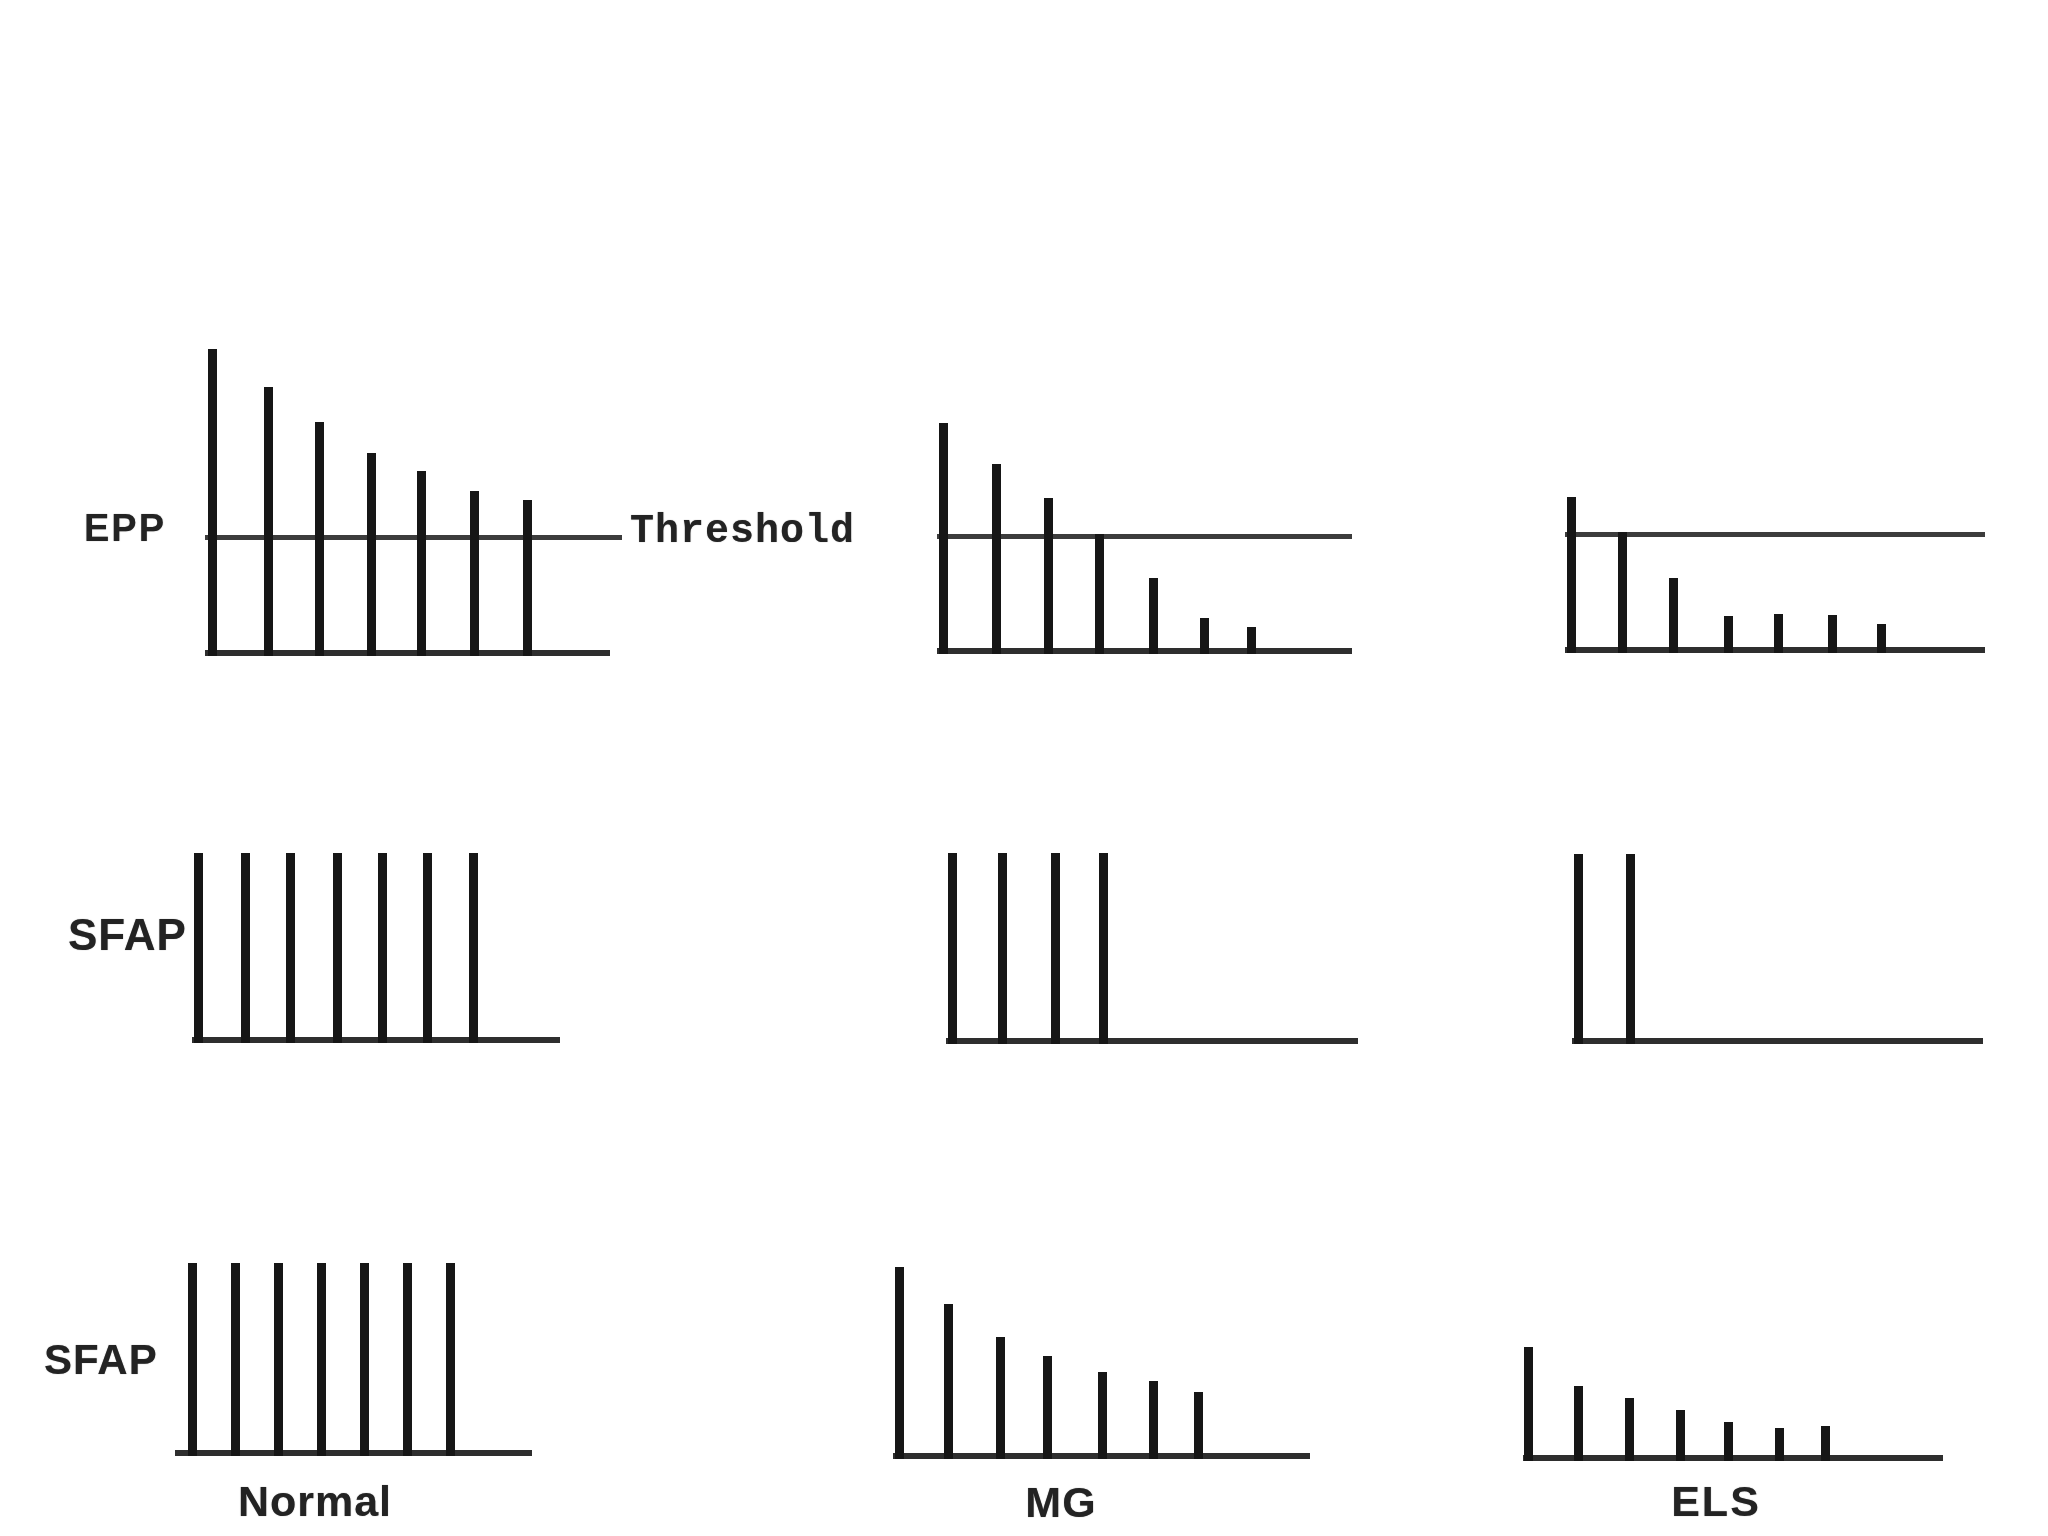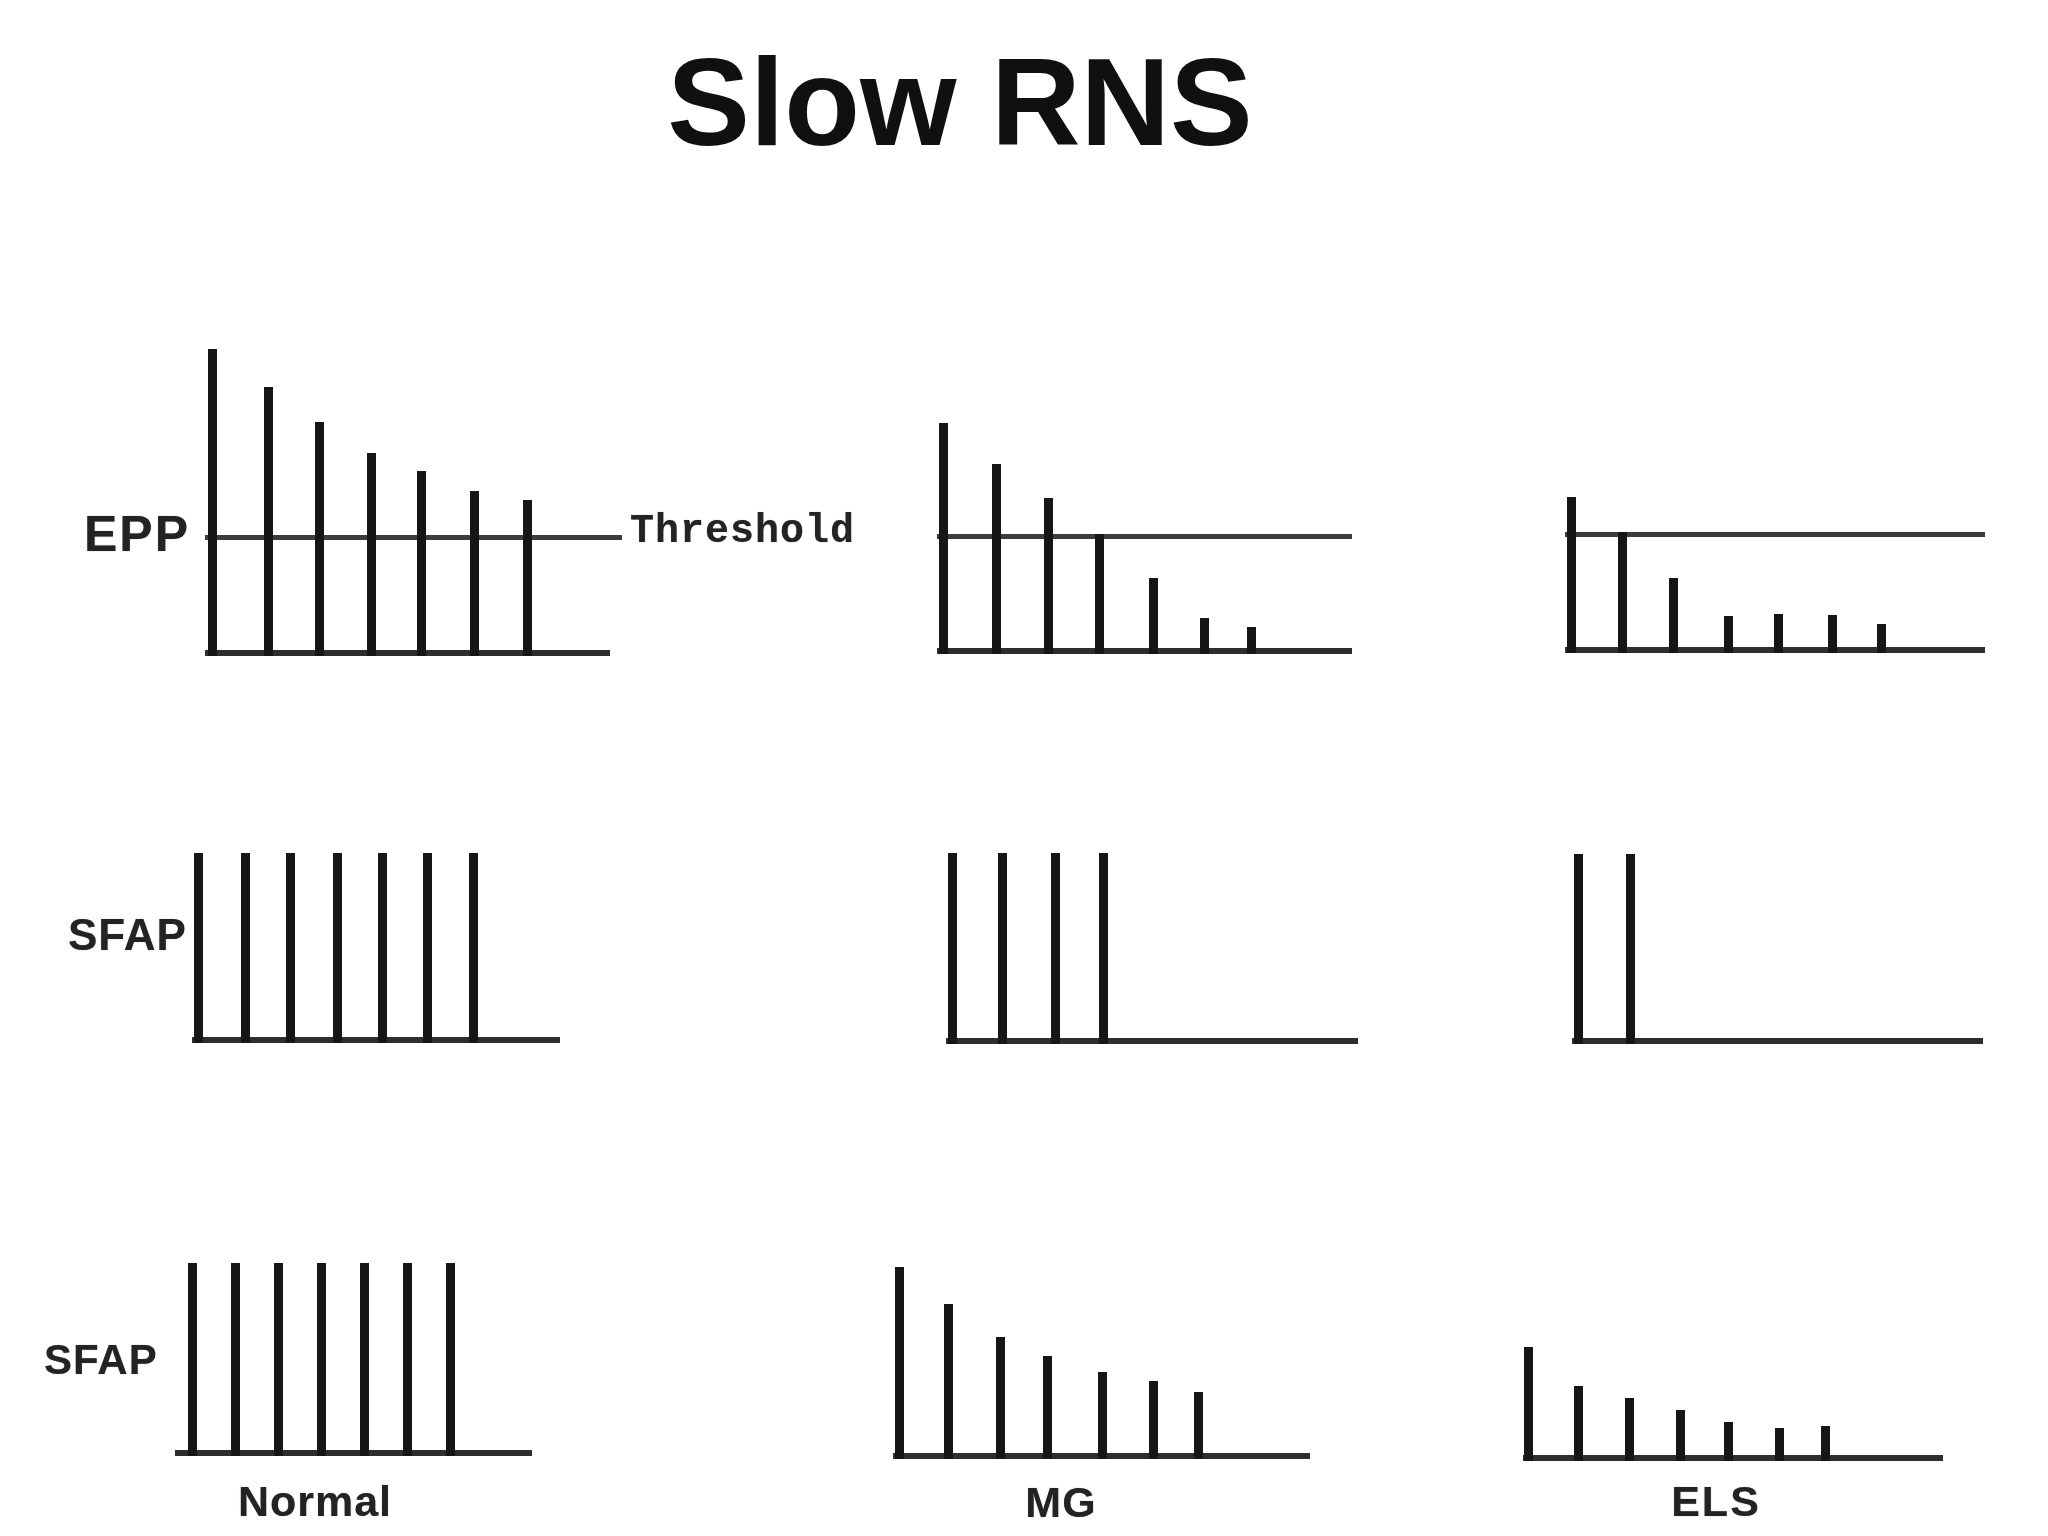--- a/index.html
+++ b/index.html
@@ -8,38 +8,37 @@
     overflow:hidden;font-family:"Liberation Sans",sans-serif;
   }
   .title{
     position:absolute;left:960px;top:40px;transform:translateX(-50%);
     margin:0;font-size:124px;font-weight:700;line-height:1;color:#101010;white-space:nowrap;
   }
   .lbl{
     position:absolute;font-weight:700;line-height:1;white-space:nowrap;
     color:var(--label,#232323);text-shadow:0 0 1px rgba(40,40,40,.55);
   }
-  .lbl-epp{left:84px;top:509px;font-size:50px;letter-spacing:2px;}
+  .lbl-epp{left:84px;top:509px;font-size:38px;letter-spacing:2px;}
   .lbl-threshold{left:630px;top:512px;font-size:40px;letter-spacing:1px;font-family:Liberation Mono, monospace;}
   .lbl-sfap{left:68px;top:913px;font-size:44px;letter-spacing:1px;}
   .lbl-cmap{left:44px;top:1339px;font-size:42px;letter-spacing:1px;}
   .lbl-normal{left:315px;top:1480px;font-size:43px;transform:translateX(-50%);letter-spacing:1px;}
   .lbl-mg{left:1061px;top:1481px;font-size:43px;transform:translateX(-50%);letter-spacing:1px;}
   .lbl-els{left:1688px;top:1480px;font-size:43px;transform:translateX(-50%);letter-spacing:2px;margin-left:28px;}
   .panel{position:absolute;inset:0;}
   .hline{position:absolute;}
   .baseline{height:6px;background:var(--baseline,#2e2e2e);}
   .threshold{height:5px;background:var(--threshold,#3c3c3c);}
   .spike{position:absolute;background:var(--ink,#161616);}
 </style>
 </head>
 <body>
 
 <div class="canvas">
-  <h1 class="title">Slow RNS</h1>
 
   <div class="lbl lbl-epp">EPP</div>
   <div class="lbl lbl-threshold">Threshold</div>
   <div class="lbl lbl-sfap">SFAP</div>
   <div class="lbl lbl-cmap">SFAP</div>
 
   <div class="lbl lbl-normal">Normal</div>
   <div class="lbl lbl-mg">MG</div>
   <div class="lbl lbl-els">ELS</div>
 

